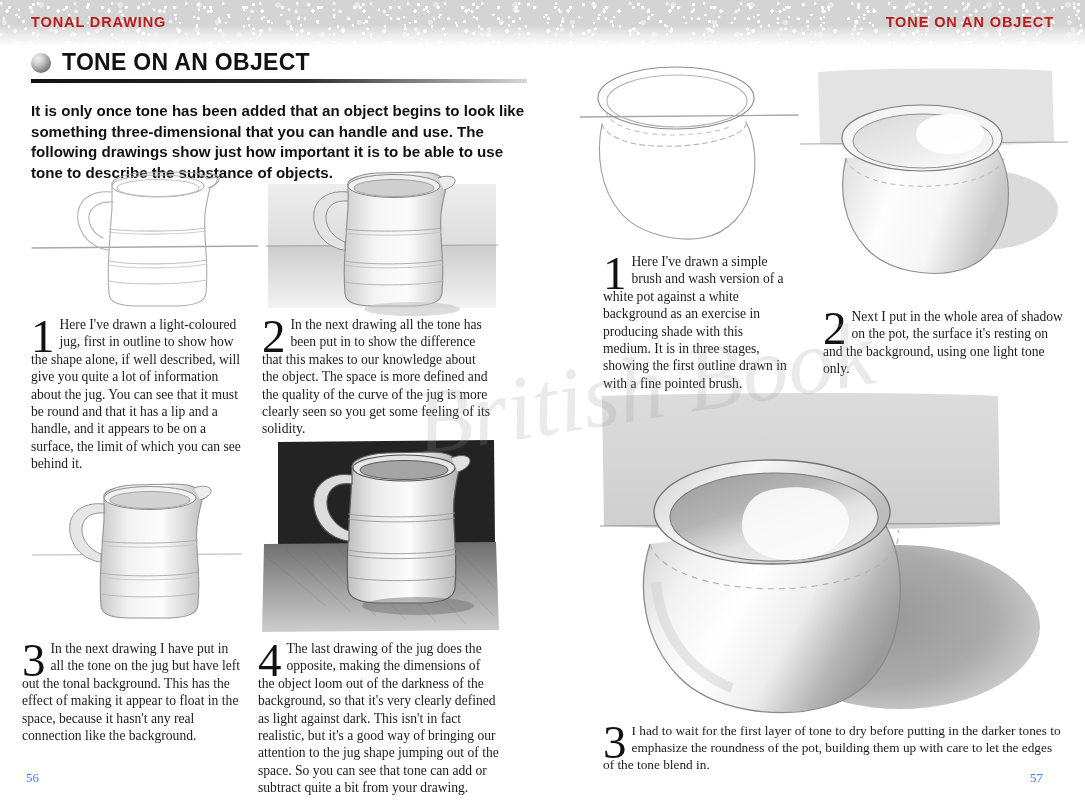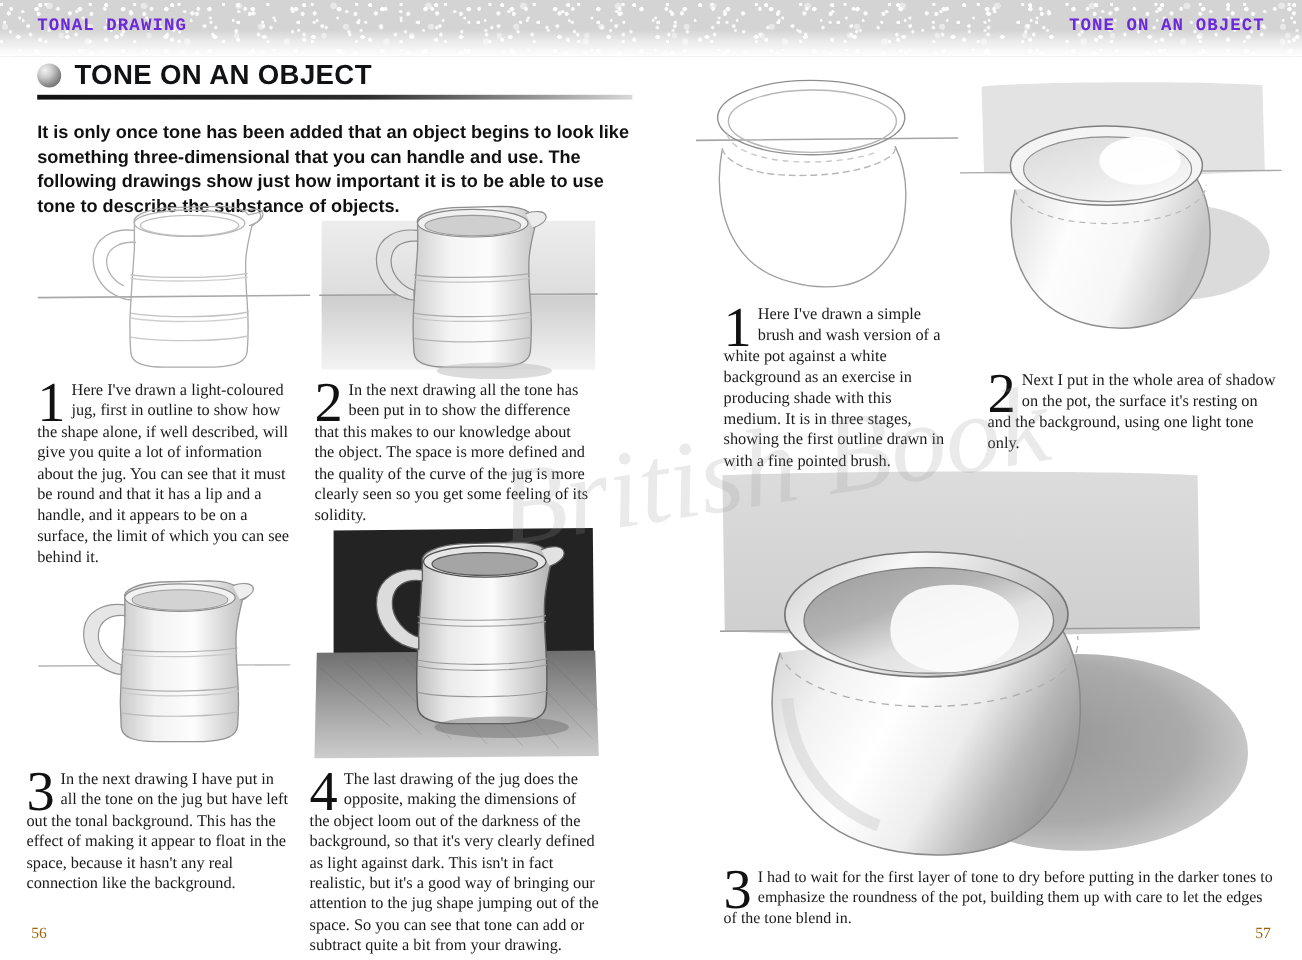--- a/index.html
+++ b/index.html
@@ -48,22 +48,22 @@
                      46px 27px, 50px 39px, 71px 53px, 67px 61px, 79px 49px,
                      73px 57px, 83px 51px;
     opacity:.95;
   }
   .header-band .fade{
     position:absolute;left:0;bottom:0;width:100%;height:22px;
     background:linear-gradient(to bottom, rgba(212,212,212,0) 0%, rgba(255,255,255,.55) 45%, #ffffff 100%);
   }
   .running-head{
     position:absolute;top:14px;
-    font-family:Liberation Mono, monospace;
-    font-weight:bold;font-size:14.5px;letter-spacing:.9px;color:#6d28d9;
+    font-family:Liberation Sans, sans-serif;
+    font-weight:bold;font-size:14.5px;letter-spacing:.9px;color:#b91c1c;
     z-index:4;
   }
   .rh-left{left:31px;}
   .rh-right{right:31px;}
 
   
   .section-title{
     position:absolute;left:31px;top:49px;
     display:flex;align-items:center;gap:11px;
     z-index:5;
@@ -105,24 +105,24 @@
     margin:2px 5px -4px 0;
     color:#111;
     font-weight:normal;
   }
   .caption.wide{font-size:13.3px;line-height:17.2px;}
 
   
   .folio{
     position:absolute;bottom:14px;
     font-family:"Liberation Serif", serif;
-    font-size:13px;color:#a16207;
+    font-size:13px;color:#3b82f6;
   }
   .folio-left{left:26px;}
-  .folio-right{right:26px;margin-left:38px;}
+  .folio-right{right:42px;margin-left:38px;}
 
   
   .illus{position:absolute;}
   .illus svg{display:block;}
 
   
   .watermark{
     position:absolute;left:420px;top:330px;width:520px;height:200px;
     font-family:"Liberation Serif", serif;
     font-style:italic;font-size:92px;color:rgba(150,150,150,.20);

